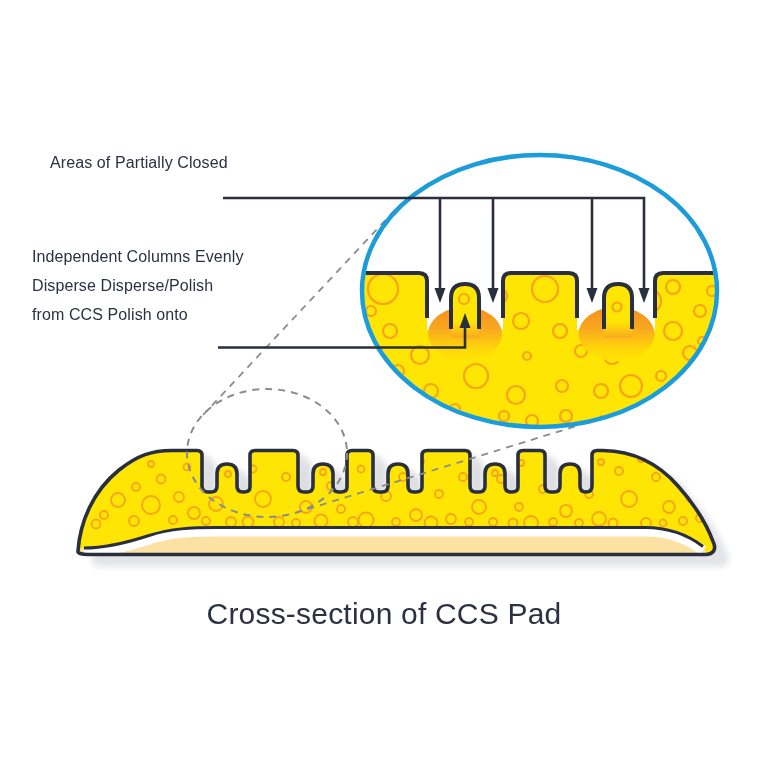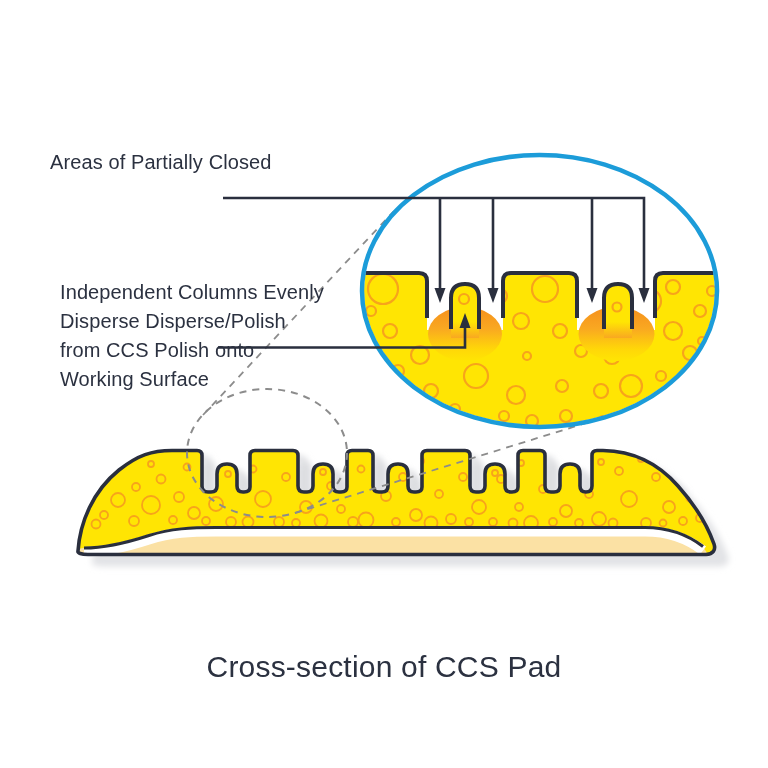--- a/index.html
+++ b/index.html
@@ -2,27 +2,27 @@
 <html><head>
 <meta charset="utf-8">
 <style>
   html,body{margin:0;padding:0;background:#ffffff;}
   .stage{
     position:relative;width:768px;height:768px;background:#ffffff;overflow:hidden;
     font-family:"Liberation Sans","DejaVu Sans",sans-serif;
   }
   .stage svg{position:absolute;left:0;top:0;}
   .lbl{
-    position:absolute;color:#2B3140;font-size:20px;line-height:29px;
+    position:absolute;color:#2B3140;font-size:16px;line-height:29px;
     letter-spacing:.1px;font-weight:400;white-space:nowrap;
   }
   .lbl-ccs{left:50px;top:148px;}
-  .lbl-columns{left:60px;top:242px;margin-top:36px;}
+  .lbl-columns{left:32px;top:242px;}
   .fig-title{
-    position:absolute;left:0;right:0;top:648px;text-align:center;
+    position:absolute;left:0;right:0;top:595px;text-align:center;
     color:#2B3140;font-size:30px;line-height:38px;font-weight:400;letter-spacing:.2px;
   }
 </style>
 </head>
 <body>
 
 <div class="stage">
 
 <svg width="768" height="768" viewBox="0 0 768 768">
   <defs>
@@ -234,17 +234,16 @@
 </svg>
 
   <div class="lbl lbl-ccs">
     <div>Areas of Partially Closed</div>
   </div>
 
   <div class="lbl lbl-columns">
     <div>Independent Columns Evenly</div>
     <div>Disperse Disperse/Polish</div>
     <div>from CCS Polish onto</div>
-    <div>Working Surface</div>
   </div>
 
   <div class="fig-title">Cross-section of CCS Pad</div>
 </div>
 
 </body></html>

